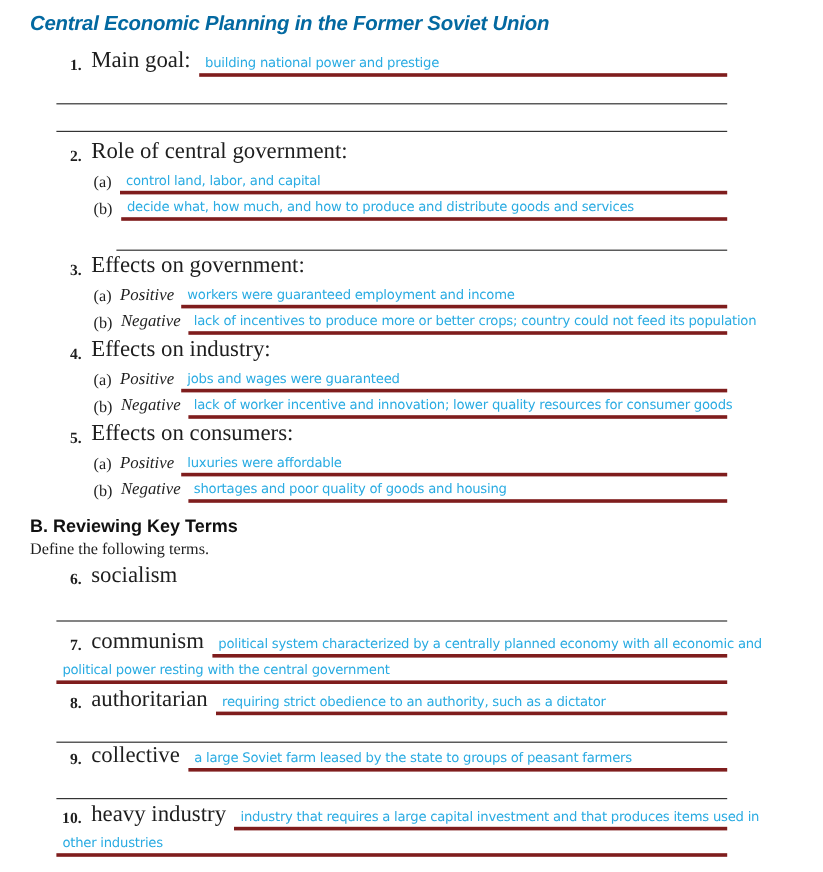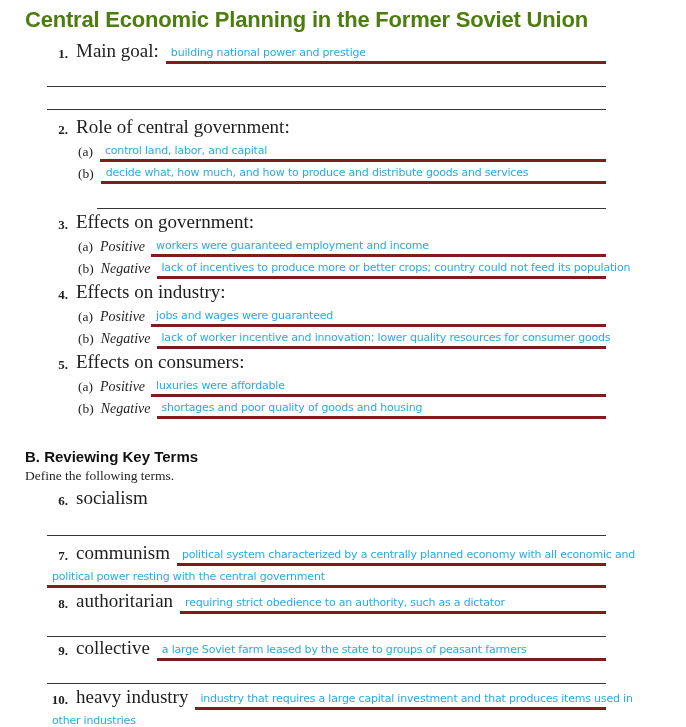--- a/index.html
+++ b/index.html
@@ -9,25 +9,26 @@
     background: #ffffff;
     padding: 10px 80px 0 25px;
     font-family: "Liberation Serif", serif;
     color: #1e1e1e;
     overflow: hidden;
     position: relative;
   }
   .title {
     font-family: "Liberation Sans", sans-serif;
     font-weight: bold;
-    font-size: 22px;
+    font-size: 17px;
     line-height: 20px;
     letter-spacing: -0.2px;
-    color: #4d7c0f;
+    color: #0369a1;
     margin: 0 0 12px 0;
+    font-style: italic;
   }
   .row { display: flex; align-items: flex-end; height: 22px; }
   .row.label-only { height: 18px; }
   .num {
     font-weight: bold;
     font-size: 13px;
     width: 51px; min-width: 51px;
     box-sizing: border-box;
     text-align: right;
     padding-right: 8px;
@@ -56,21 +57,21 @@
   .cont.tall { height: 24px; }
   .indent-a { margin-left: 22px; }
   .indent-b { margin-left: 72px; }
   .sub { margin-left: 53px; }
   .heading-b {
     font-family: "Liberation Sans", sans-serif;
     font-weight: bold;
     font-size: 15px;
     line-height: 20px;
     color: #111;
-    margin-top: 28px;
+    margin-top: 10px;
   }
   .intro { font-size: 13.5px; height: 18px; line-height: 18px; }
   .mt2 { margin-top: 2px; } .mt4 { margin-top: 4px; } .mt8 { margin-top: 8px; }
   .mt12 { margin-top: 12px; }
 </style>
 </head>
 <body>
 
 <div class="page">
 

